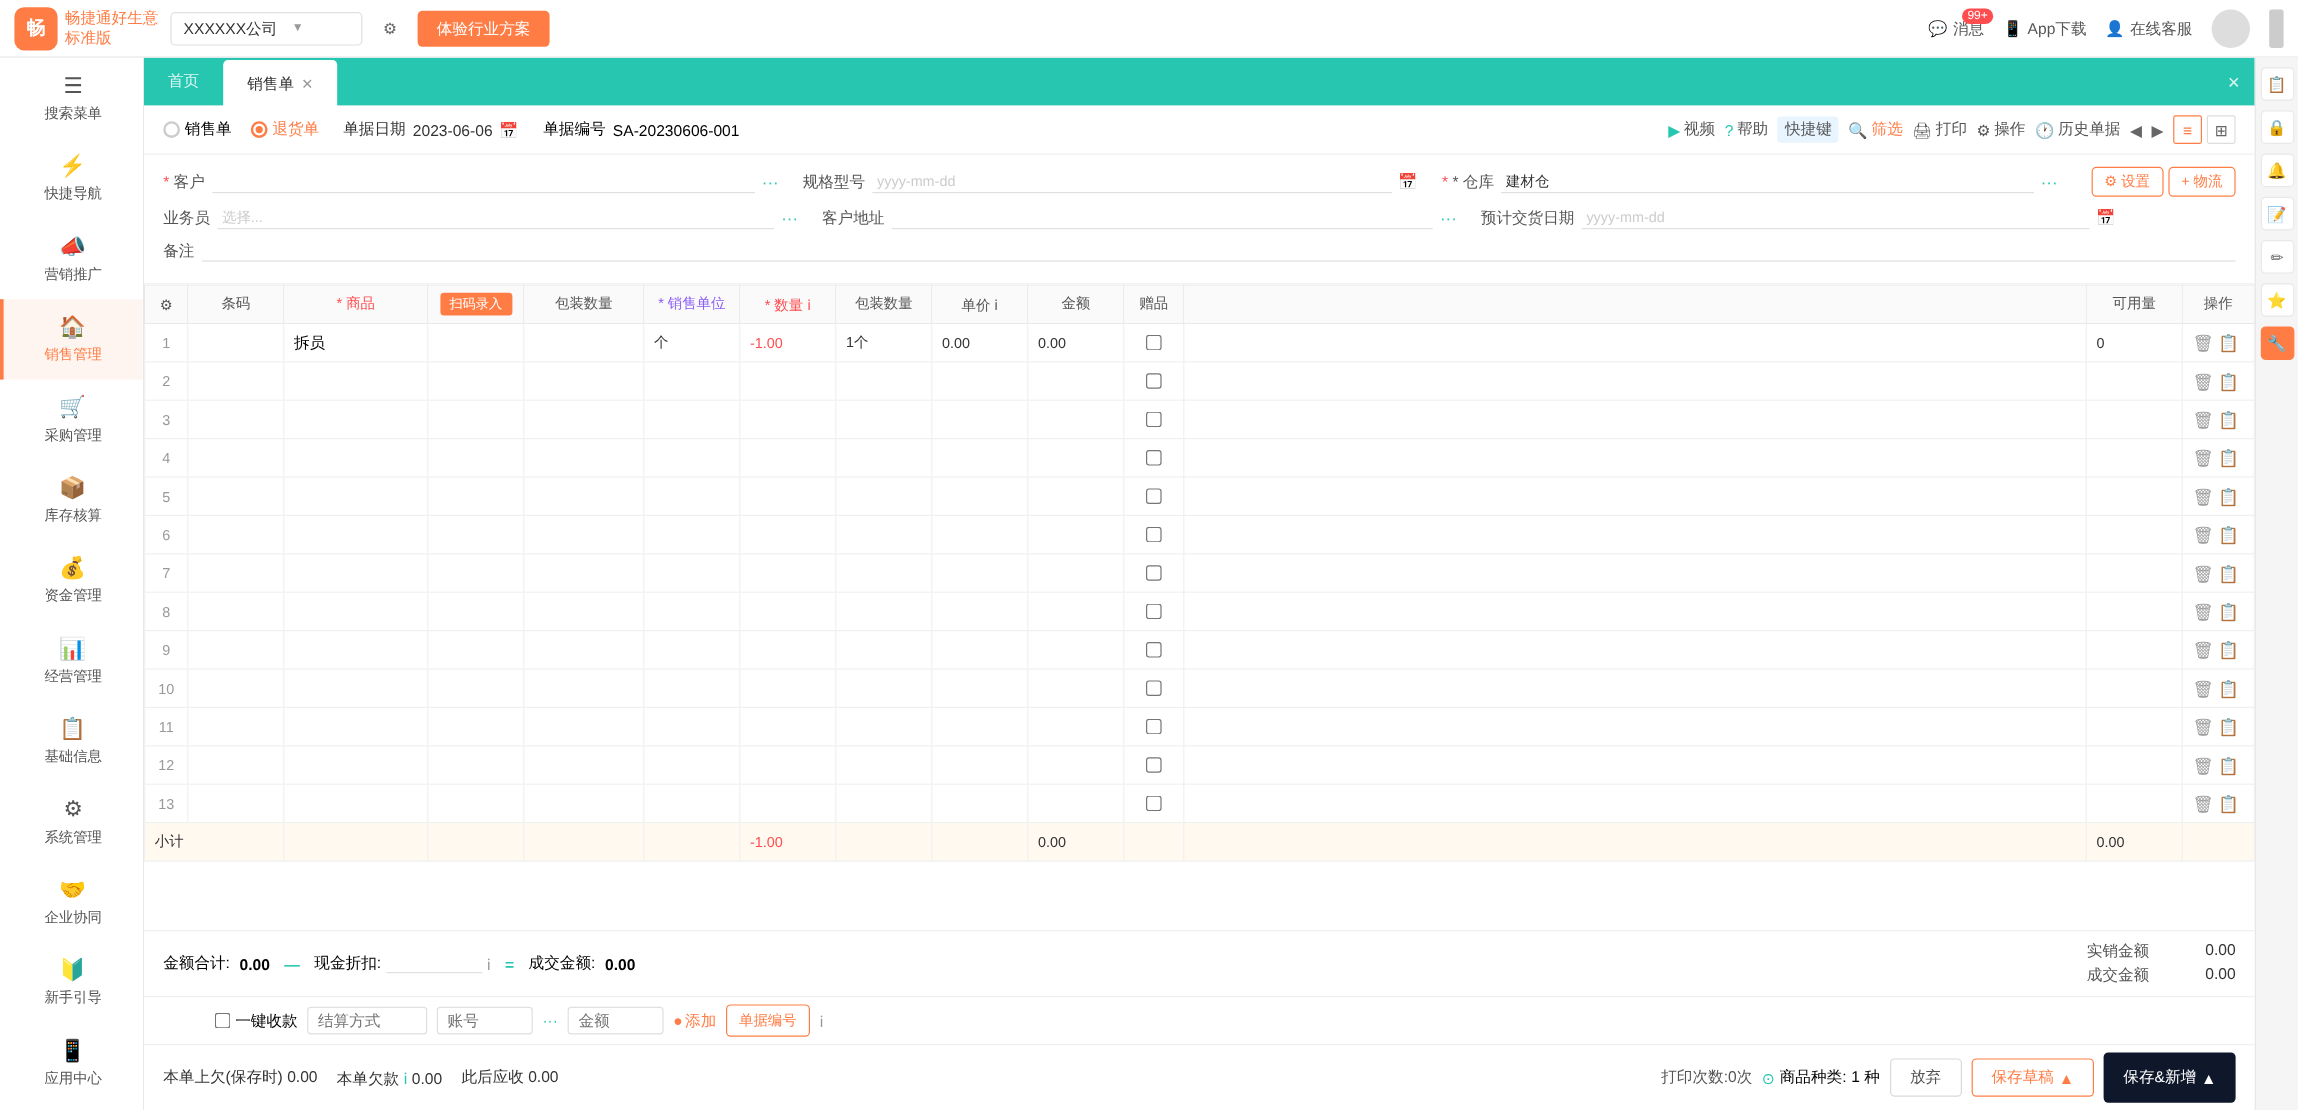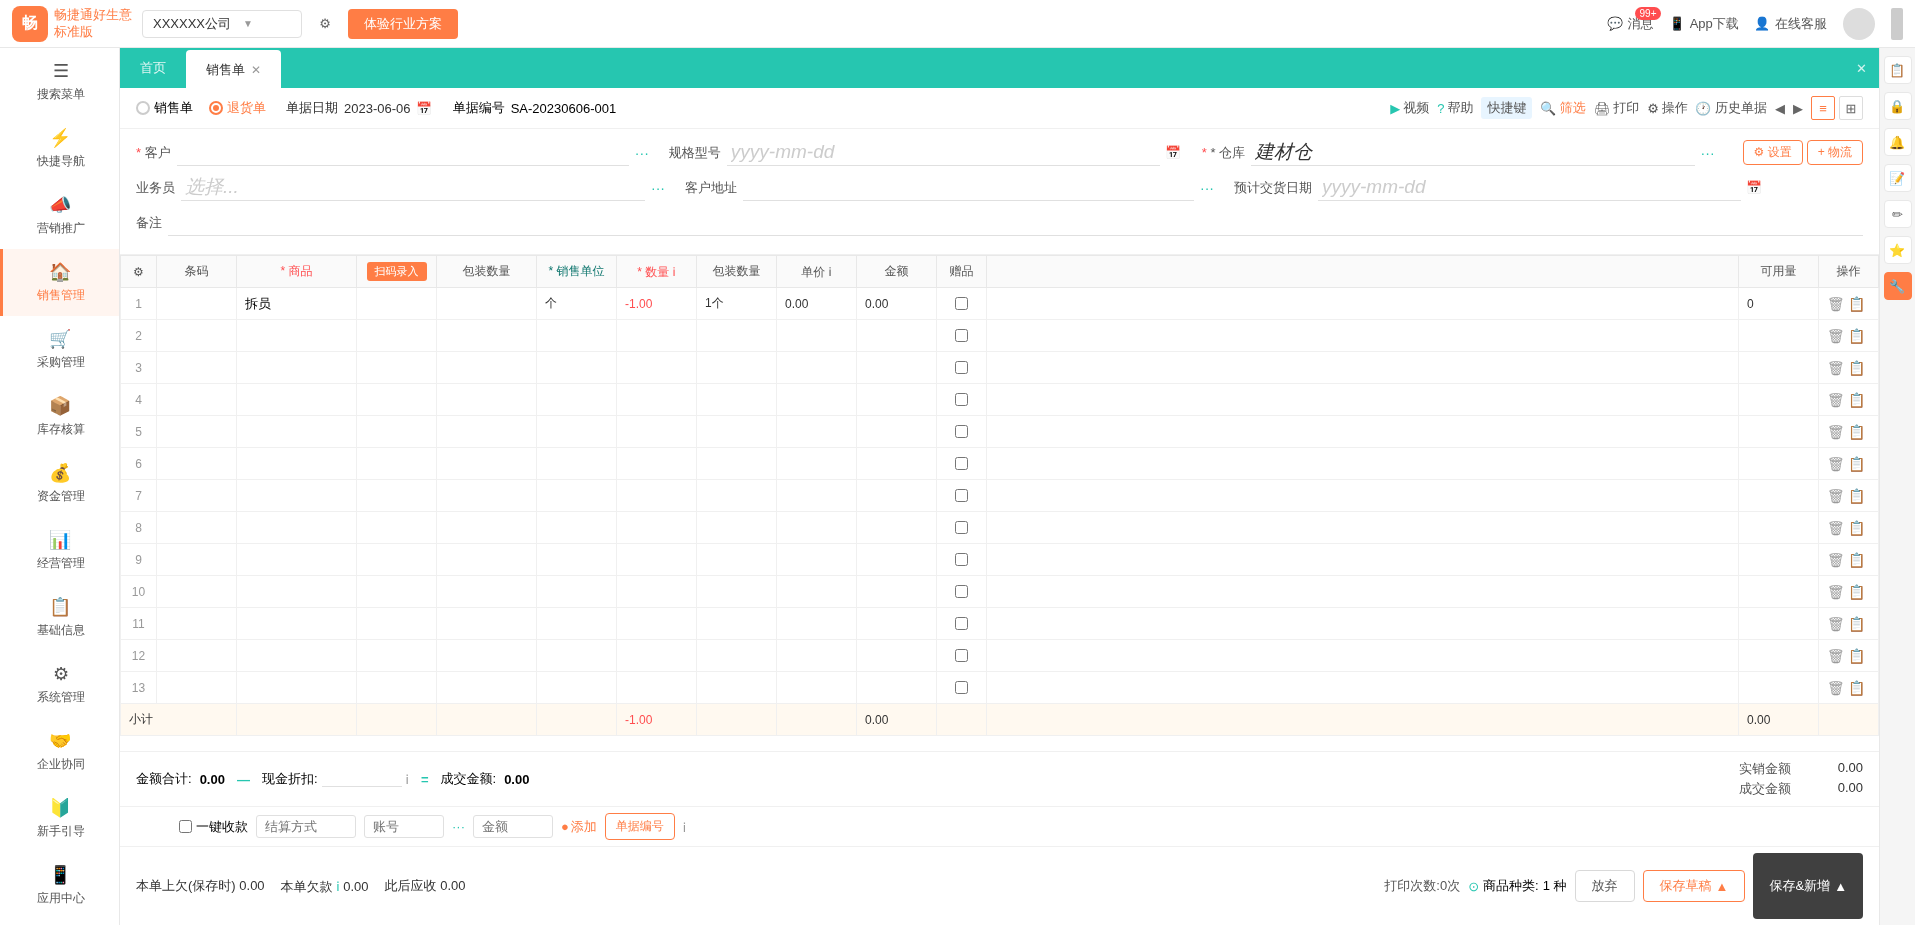--- a/index.html
+++ b/index.html
@@ -75,21 +75,21 @@
 
     
     .footer-area { background: #fff; border-top: 1px solid #f0f0f0; flex-shrink: 0; }
     .footer-top { padding: 8px 16px; display: flex; align-items: center; gap: 8px; font-size: 13px; border-bottom: 1px solid #f0f0f0; }
     .footer-bottom { padding: 6px 16px; display: flex; align-items: center; gap: 16px; font-size: 12px; }
     .footer-stat { color: #555; }
     .footer-stat span { color: #333; font-weight: 500; }
     .bottom-actions { margin-left: auto; display: flex; align-items: center; gap: 8px; }
     .btn-discard { background: #fff; border: 1px solid #d9d9d9; border-radius: 4px; padding: 6px 16px; cursor: pointer; color: #555; }
     .btn-save-draft { background: #fff; border: 1px solid #ff7d45; border-radius: 4px; padding: 6px 16px; cursor: pointer; color: #ff7d45; display: flex; align-items: center; gap: 4px; }
-    .btn-save-new { background: #404040; border: none; border-radius: 4px; padding: 24px 16px; cursor: pointer; color: #fff; display: flex; align-items: center; gap: 4px; }
+    .btn-save-new { background: #0f172a; border: none; border-radius: 4px; padding: 12px 16px; cursor: pointer; color: #fff; display: flex; align-items: center; gap: 4px; }
     .summary-box { display: flex; flex-direction: column; align-items: flex-end; gap: 2px; }
     .summary-row { display: flex; gap: 12px; font-size: 12px; color: #555; }
     .summary-val { color: #333; min-width: 60px; text-align: right; }
     .dash { color: #26c6b0; font-weight: bold; margin: 0 4px; }
     .equals { color: #26c6b0; font-weight: bold; margin: 0 4px; }
     .info-icon { color: #999; cursor: pointer; }
     .cash-discount { display: flex; align-items: center; gap: 4px; }
     .payment-checkbox { display: flex; align-items: center; gap: 4px; padding-left: 43px; }
     .payment-input { border: 1px solid #e0e0e0; border-radius: 3px; padding: 3px 8px; width: 100px; }
     .expense-btn { background: #fff; border: 1px solid #ff7d45; color: #ff7d45; border-radius: 4px; padding: 4px 10px; cursor: pointer; font-size: 12px; }
@@ -102,21 +102,21 @@
     .right-panel-btn { width: 28px; height: 28px; background: #fff; border: 1px solid #e8e8e8; border-radius: 4px; display: flex; align-items: center; justify-content: center; cursor: pointer; color: #666; font-size: 13px; }
     .right-panel-btn.orange { background: #ff7d45; border-color: #ff7d45; color: #fff; }
 
     .form-fields-wrapper { padding: 10px 16px; border-bottom: 1px solid #f0f0f0; flex-shrink: 0; position: relative; }
     .fields-row { display: flex; align-items: center; gap: 20px; margin-bottom: 8px; }
     .field-item { display: flex; align-items: center; gap: 6px; flex: 1; }
     .field-item .label { color: #555; font-size: 13px; white-space: nowrap; }
     .field-item .label.req::before { content: '* '; color: #ff4d4f; }
     .field-item .dots { color: #26c6b0; cursor: pointer; font-size: 14px; }
     .field-item .cal { color: #26c6b0; cursor: pointer; }
-    .field-item input { flex: 1; border: none; border-bottom: 1px solid #e0e0e0; padding: 2px 4px; outline: none; color: #333; font-size: 19px; background: transparent; min-width: 0; font-style: italic; }
+    .field-item input { flex: 1; border: none; border-bottom: 1px solid #e0e0e0; padding: 2px 4px; outline: none; color: #333; font-size: 12px; background: transparent; min-width: 0; }
     .field-item input::placeholder { color: #ccc; }
   </style>
 </head>
 <body>
 
 <div class="top-bar">
   <div class="brand-logo">
     <div class="brand-icon">畅</div>
     <div class="brand-text">
       <div>畅捷通好生意</div>
@@ -334,21 +334,21 @@
 
       <div class="table-container">
         <table>
           <thead>
             <tr>
               <th style="width:36px;text-align:center;">⚙</th>
               <th style="width:80px;">条码</th>
               <th style="width:120px;color:#ff4d4f;">* 商品</th>
               <th style="width:80px;"><button class="scan-btn">扫码录入</button></th>
               <th style="width:100px;">包装数量</th>
-              <th style="width:80px;color:#0f766e;margin-top:20px;">* 销售单位</th>
+              <th style="width:80px;color:#8b5cf6;margin-top:20px;">* 销售单位</th>
               <th style="width:80px;color:#ff4d4f;">* 数量 ℹ</th>
               <th style="width:80px;">包装数量</th>
               <th style="width:80px;">单价 ℹ</th>
               <th style="width:80px;">金额</th>
               <th style="width:50px;">赠品</th>
               <th style="flex:1;min-width:200px;"></th>
               <th style="width:80px;">可用量</th>
               <th style="width:60px;">操作</th>
             </tr>
           </thead>

